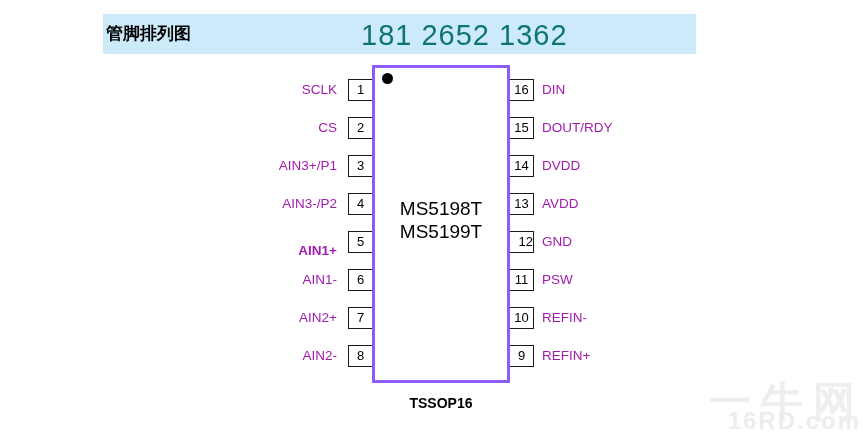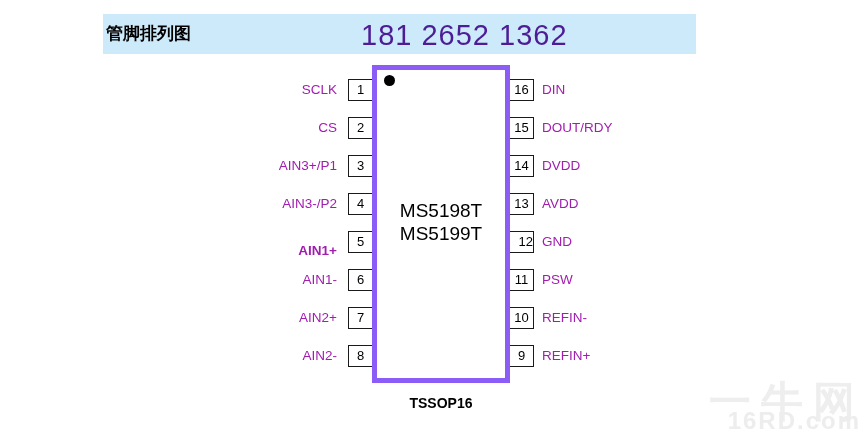--- a/index.html
+++ b/index.html
@@ -13,21 +13,21 @@
     position:absolute;left:3px;top:0;height:40px;line-height:40px;
     font-size:17px;font-weight:bold;color:#000;
   }
   .header-phone{
     position:absolute;left:258px;top:0;height:40px;line-height:42px;
     font-size:29px;letter-spacing:1px;
   }
   
   .chip-body{
     position:absolute;left:372px;top:65px;width:138px;height:318px;
-    border:5px solid #8b5cf6;box-sizing:border-box;background:#fff;z-index:2;
+    border:3px solid #8b5cf6;box-sizing:border-box;background:#fff;z-index:2;
   }
   .pin1-dot{
     position:absolute;left:7px;top:5px;width:11px;height:11px;
     border-radius:50%;background:#000;
   }
   .chip-name{
     position:absolute;left:0;right:0;top:129px;text-align:center;
     font-size:19px;line-height:23px;color:#000;
   }
   .package-label{
@@ -53,21 +53,21 @@
   .watermark-line2{
     position:absolute;right:6px;top:407px;font-size:24px;font-weight:bold;
     letter-spacing:2px;white-space:nowrap;
   }
 </style>
 </head>
 <body>
 
 <div class="header-bar" style="background: rgb(205, 234, 250);">
   <span class="header-title">管脚排列图</span>
-  <span class="header-phone" style="color: #4c1d95;">181 2652 1362</span>
+  <span class="header-phone" style="color: #0f766e;">181 2652 1362</span>
 </div>
 
 <div>
     <div class="pin-box" style="top: 79px; left: 348px;">1</div>
     <div class="pin-label left" style="top: 79px;">SCLK</div>
     <div class="pin-box" style="top: 117px; left: 348px;">2</div>
     <div class="pin-label left" style="top: 117px;">CS</div>
     <div class="pin-box" style="top: 155px; left: 348px;">3</div>
     <div class="pin-label left" style="top: 155px;">AIN3+/P1</div>
     <div class="pin-box" style="top: 193px; left: 348px;">4</div>

